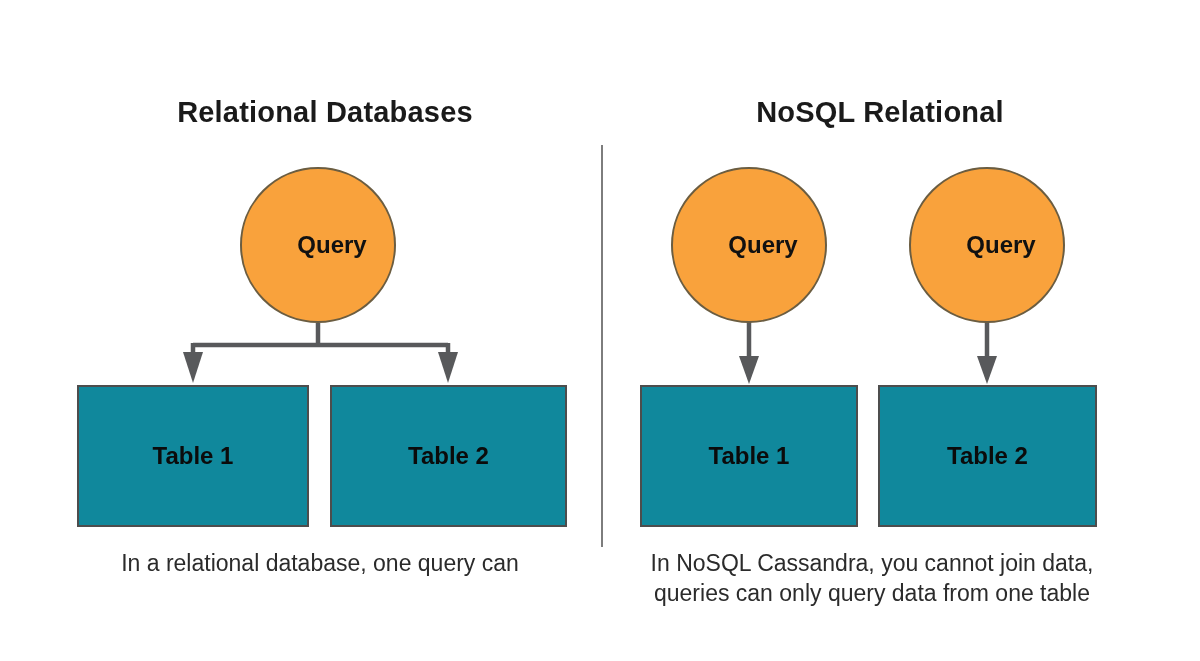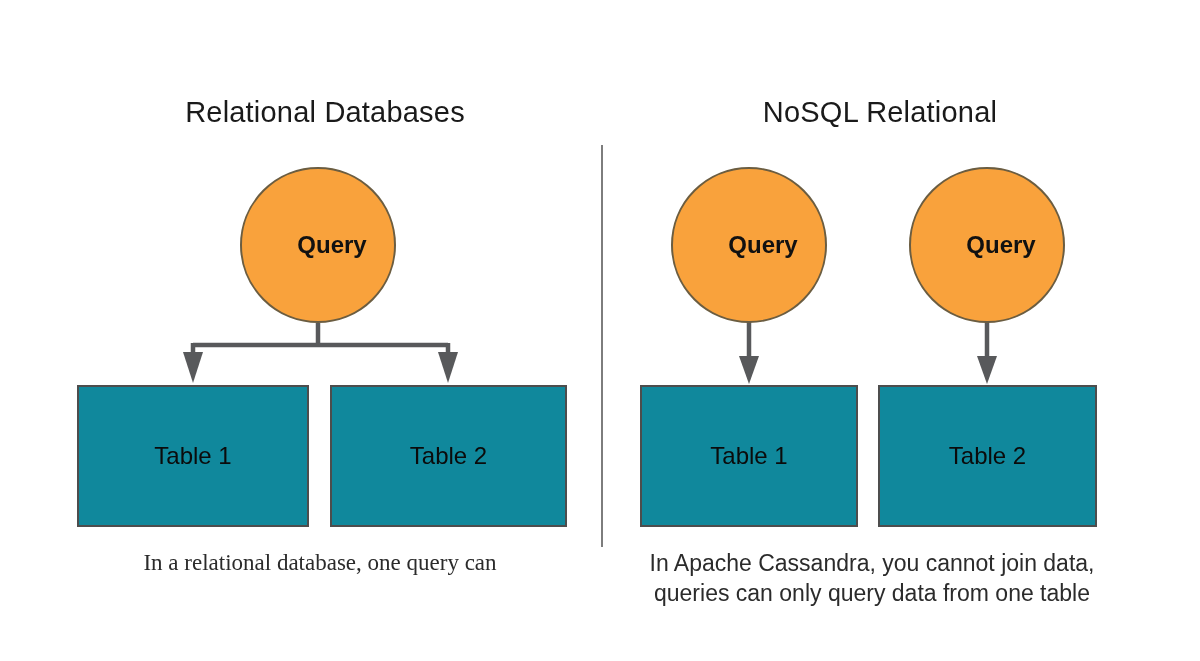--- a/index.html
+++ b/index.html
@@ -11,21 +11,21 @@
     width: 1200px;
     height: 661px;
     background: #ffffff;
     overflow: hidden;
   }
 
   .panel-title {
     position: absolute;
     text-align: center;
     font-size: 29px;
-    font-weight: 400;
+    font-weight: 700;
     color: #1a1a1a;
     letter-spacing: 0.2px;
   }
   .title-left  { left: 75px;  top: 96px; width: 500px; }
   .title-right { left: 630px; top: 96px; width: 500px; }
 
   .query-circle {
     position: absolute;
     width: 156px;
     height: 156px;
@@ -55,33 +55,33 @@
     align-items: center;
     justify-content: center;
   }
   .table-left1  { left: 77px;  top: 385px; width: 232px; height: 142px; }
   .table-left2  { left: 330px; top: 385px; width: 237px; height: 142px; }
   .table-right1 { left: 640px; top: 385px; width: 218px; height: 142px; }
   .table-right2 { left: 878px; top: 385px; width: 219px; height: 142px; }
 
   .table-label {
     font-size: 24px;
-    font-weight: 400;
+    font-weight: 700;
     color: #0b0b0b;
   }
 
   .caption {
     position: absolute;
     top: 548px;
     text-align: center;
     font-size: 23px;
     line-height: 30px;
     color: #2b2b2b;
   }
-  .caption-left  { left: 55px;  width: 530px; font-family: Liberation Serif, serif; }
+  .caption-left  { left: 55px;  width: 530px; }
   .caption-right { left: 622px; width: 500px; }
 
   .divider {
     position: absolute;
     left: 601px;
     top: 145px;
     width: 2px;
     height: 402px;
     background: #7d7d7d;
   }
@@ -147,17 +147,17 @@
   </div>
 
   <div class="table-box table-right1">
     <span class="table-label">Table 1</span>
   </div>
   <div class="table-box table-right2">
     <span class="table-label">Table 2</span>
   </div>
 
   <div class="caption caption-right">
-    <div>In Apache Cassandra, you cannot join data,</div>
+    <div>In NoSQL Cassandra, you cannot join data,</div>
     <div>queries can only query data from one table</div>
   </div>
 
 </div>
 
 </body></html>

